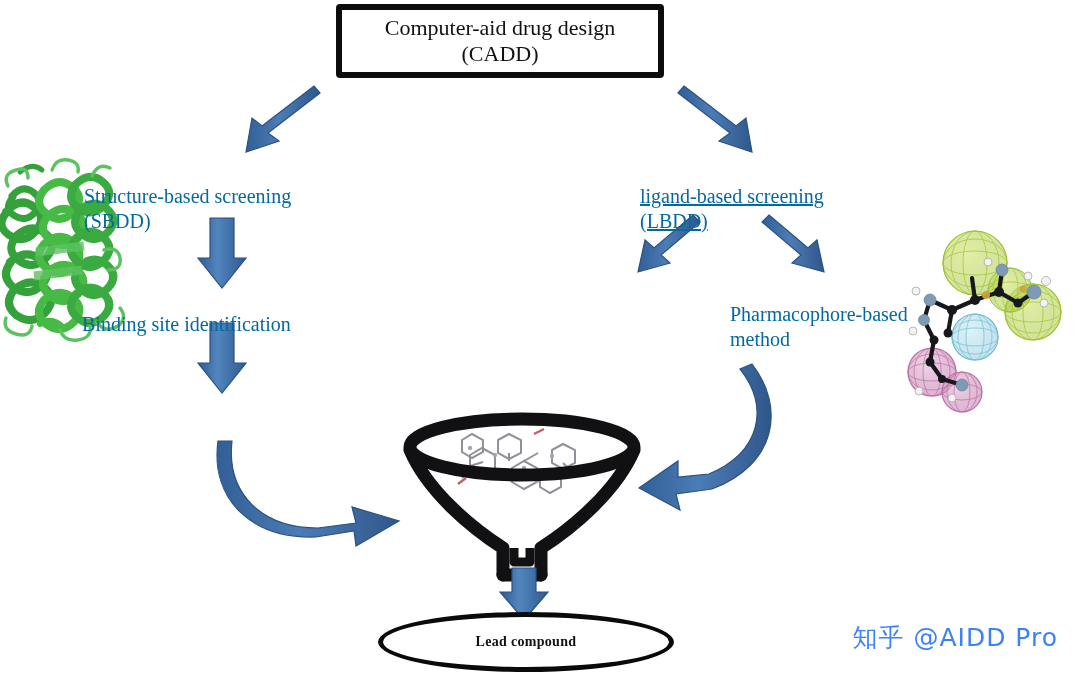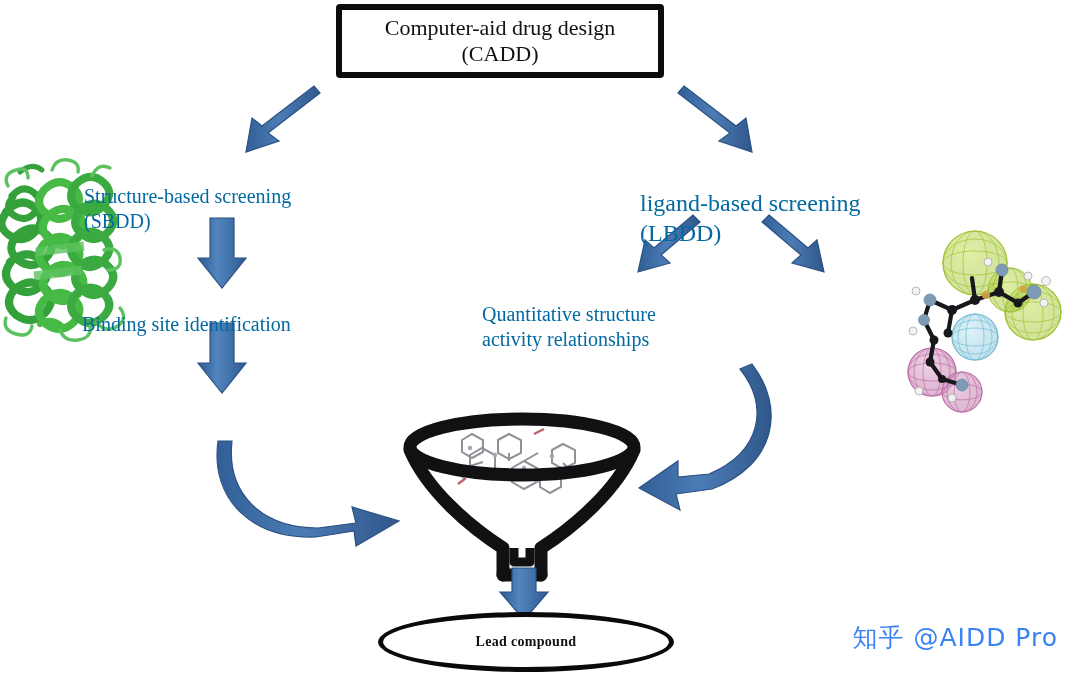--- a/index.html
+++ b/index.html
@@ -346,34 +346,34 @@
   <div id="title-box">
     <div class="label">Computer-aid drug design
 (CADD)</div>
   </div>
 
   <div class="node-text" style="left:84px; top:160px; width:272px; font-size:20px;">
     <span>Structure-based screening
 (SBDD)</span>
   </div>
 
-  <div class="node-text" style="left:640px; top:160px; width:280px; font-size:24px;">
+  <div class="node-text" style="left:640px; top:160px; width:280px; font-size:20px;text-decoration:underline;">
     <span>ligand-based screening
 (LBDD)</span>
   </div>
 
   <div class="node-text" style="left:82px; top:288px; width:276px; font-size:20px;">
     <span>Binding site identification</span>
   </div>
 
 
-  <div class="node-text" style="left:482px; top:278px; width:248px; font-size:20px;">
-    <span>Quantitative structure
-activity relationships</span>
-  </div>
-
+
+  <div class="node-text" style="left:730px; top:278px; width:232px; font-size:20px;">
+    <span>Pharmacophore-based
+method</span>
+  </div>
 
   <div id="lead-ellipse">
     <div class="label">Lead compound</div>
   </div>
 
   <div id="watermark">知乎 @AIDD Pro</div>
 </div>
 
 </body></html>

